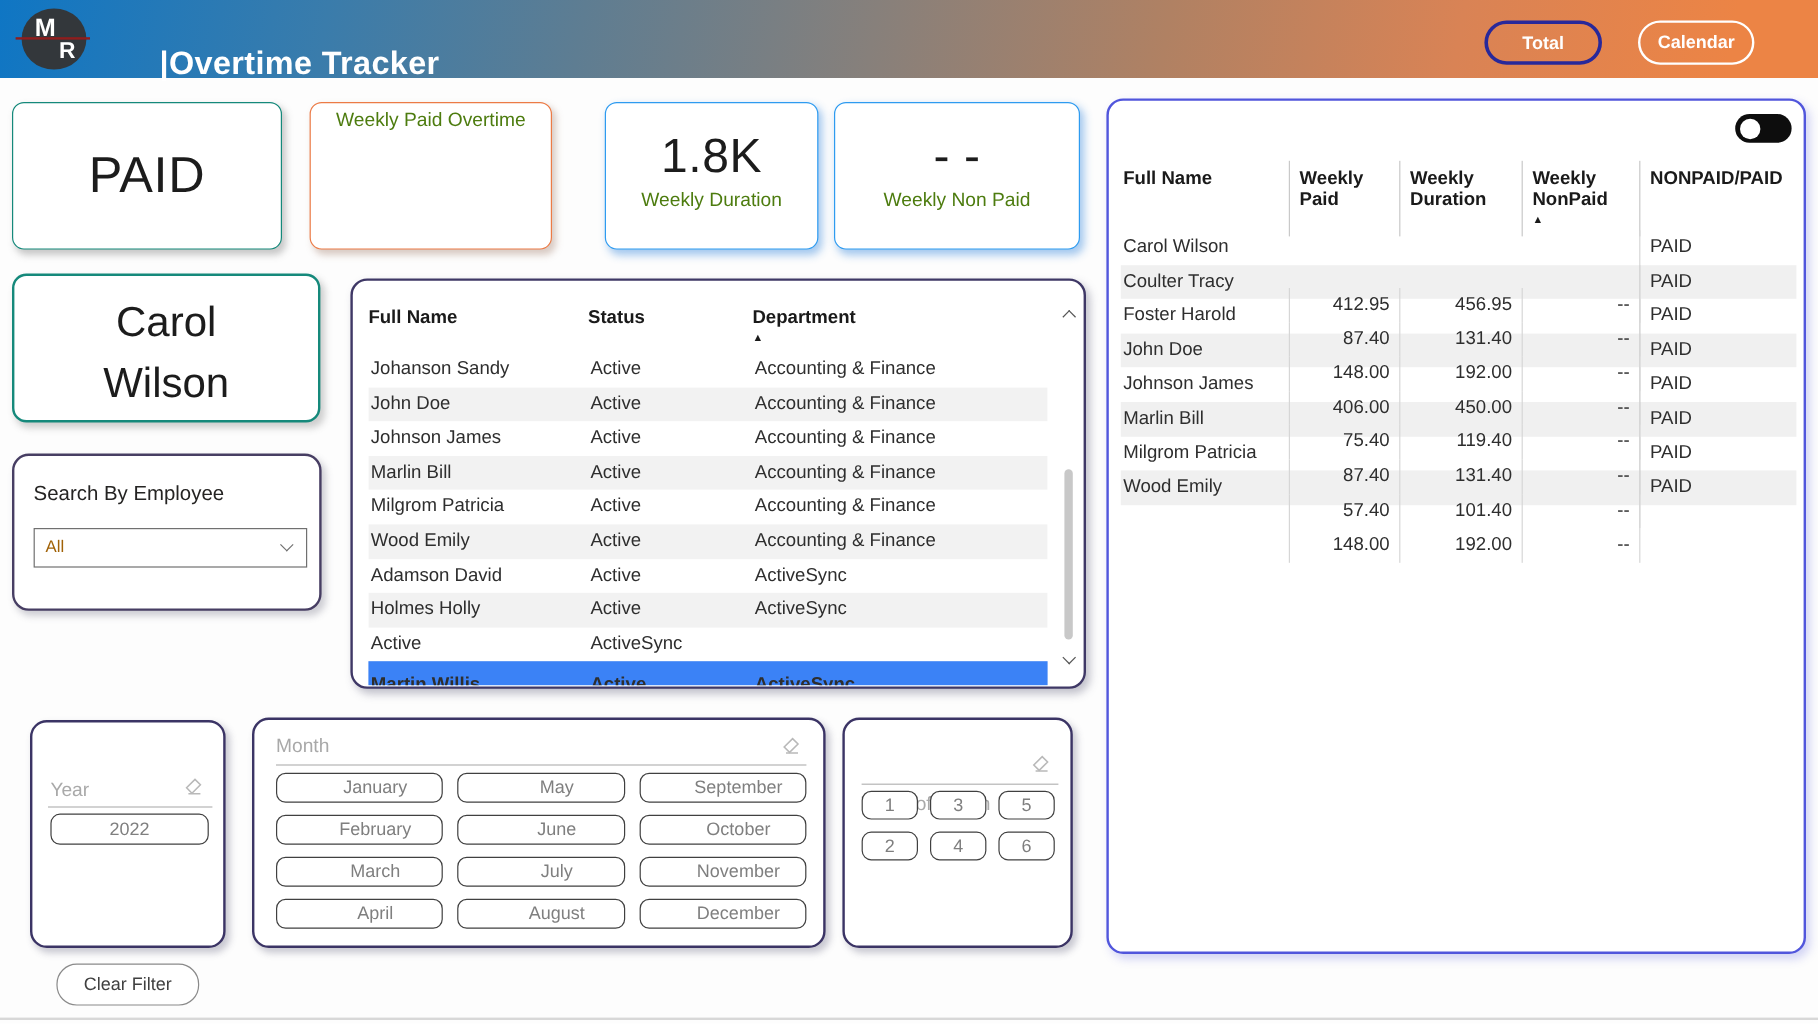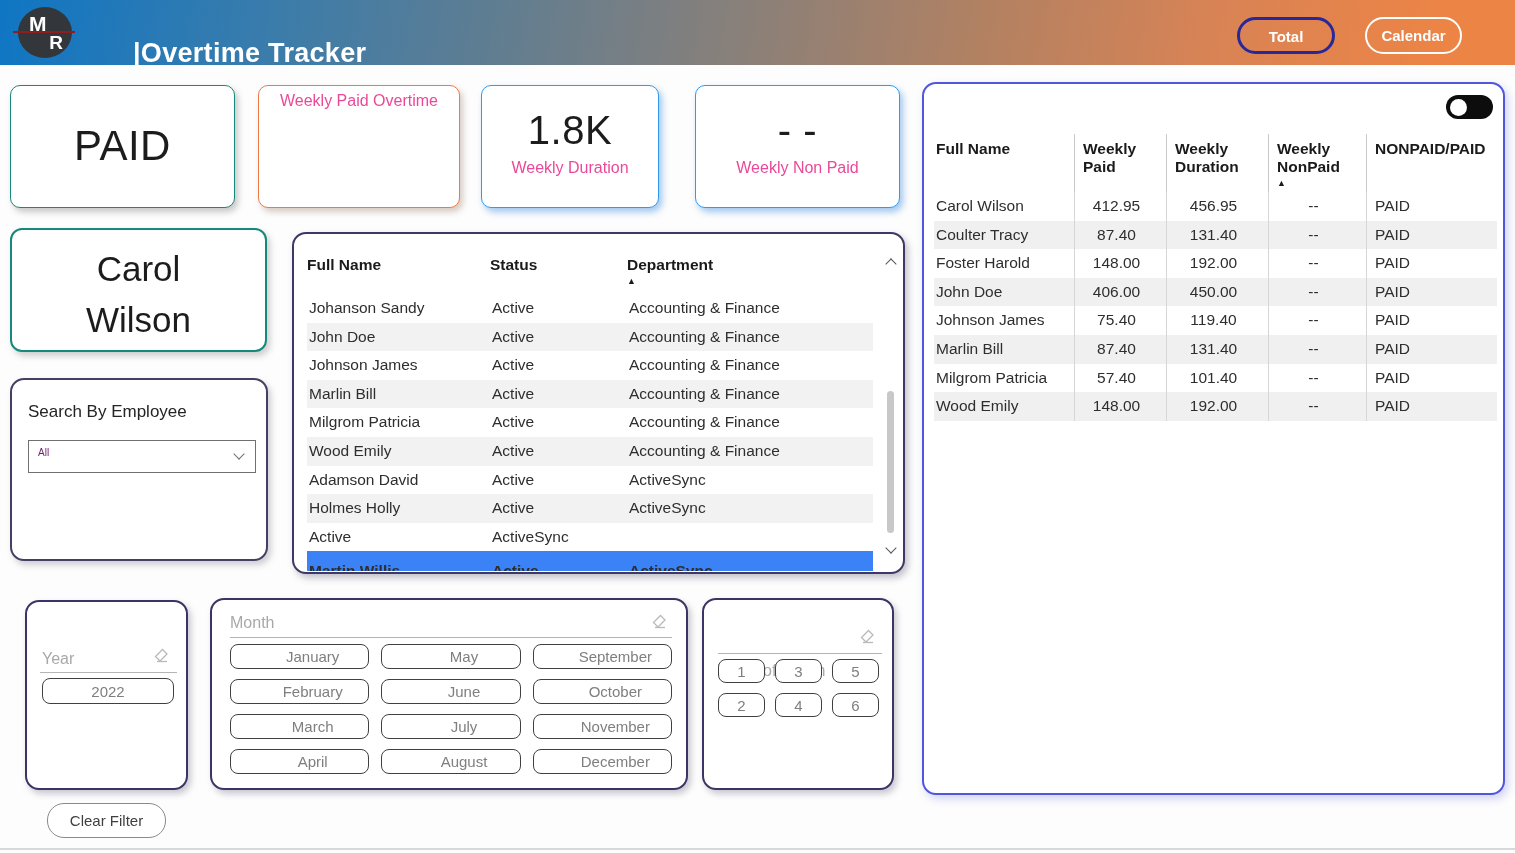--- a/index.html
+++ b/index.html
@@ -18,36 +18,36 @@
   .hbtn.total { left:1237px; width:98px; border:3px solid #28289a; }
   .hbtn.calendar { left:1365px; width:97px; border:2.5px solid #ffffff; }
 
   
   .card { position:absolute; background:#fff; border-radius:12px; }
 
   
   .kpi { top:85px; height:123px; border-radius:10px; }
   .kpi.paid    { left:10px;  width:225px; border:1.5px solid #15897b; box-shadow:3px 4px 6px rgba(100,100,100,0.35); }
   .kpi.k17     { left:258px; width:202px; border:1.5px solid #ec7b46; box-shadow:3px 4px 6px rgba(150,110,90,0.35); }
-  .kpi.k18     { left:481px; width:178px; border:1.5px solid #2e9bf0; box-shadow:3px 4px 7px rgba(46,130,220,0.45); }
+  .kpi.k18     { left:504px; width:178px; border:1.5px solid #2e9bf0; box-shadow:3px 4px 7px rgba(46,130,220,0.45); }
   .kpi.nonpaid { left:695px; width:205px; border:1.5px solid #2e9bf0; box-shadow:3px 4px 7px rgba(46,130,220,0.45); }
   .kpi .big { text-align:center; font-size:40px; color:#1c1c1c; font-weight:500; letter-spacing:0.5px; }
-  .kpi .sub { text-align:center; font-size:16px; color:#ec4899; margin-top:6px; }
+  .kpi .sub { text-align:center; font-size:16px; color:#4d7c0f; margin-top:6px; }
   .kpi.paid .big { line-height:120px; font-size:42px; }
   .kpi.k17 .big, .kpi.k18 .big, .kpi.nonpaid .big { margin-top:22px; }
 
   
   .employee-card { left:10px; top:228px; width:257px; height:124px; border:2px solid #15897b; box-shadow:3px 4px 6px rgba(100,100,100,0.3); }
   .employee-card .name { width:170px; margin:14px auto 0; text-align:center; font-size:35px; color:#1c1c1c; font-weight:500; line-height:1.45; }
 
   
-  .search-card { left:10px; top:378px; width:258px; height:183px; border:2px solid #473e63; border-radius:14px; box-shadow:3px 4px 6px rgba(100,100,120,0.3); }
+  .search-card { left:10px; top:378px; width:258px; height:131px; border:2px solid #473e63; border-radius:14px; box-shadow:3px 4px 6px rgba(100,100,120,0.3); }
   .search-card .lbl { margin:22px 0 0 16px; font-size:17px; color:#252423; font-weight:500; }
   .dropdown { position:absolute; left:16px; top:60px; width:228px; height:33px; border:1px solid #707070; background:#fff; cursor:pointer; }
-  .dropdown .val { position:absolute; left:9px; top:6px; font-size:10px; color:#701a75; }
+  .dropdown .val { position:absolute; left:9px; top:6px; font-size:14px; color:#a16207; }
   .chev { display:inline-block; width:8px; height:8px; border-right:1.5px solid #707070; border-bottom:1.5px solid #707070; }
   .dropdown .chev { position:absolute; right:12px; top:9px; transform:rotate(45deg); }
 
   
   .status-card { left:292px; top:232px; width:613px; height:342px; border:2px solid #3f3866; border-radius:14px; box-shadow:3px 4px 7px rgba(80,80,110,0.35); overflow:hidden; }
   .st-head { position:absolute; left:13px; top:22px; width:566px; display:grid; grid-template-columns:183px 137px 1fr; font-size:15.5px; font-weight:bold; color:#1a1a1a; }
   .st-rows { position:absolute; left:13px; top:60px; width:566px; height:277px; overflow:hidden; }
   .st-row { display:grid; grid-template-columns:183px 137px 1fr; height:28.6px; line-height:28.6px; font-size:15.5px; color:#2e2e2e; cursor:pointer; }
   .st-row:nth-child(even) { background:#f2f2f2; }
   .st-row.clipped { height:20px; overflow:hidden; line-height:40px; background:#3b82f6;font-weight:bold; }
@@ -66,21 +66,21 @@
   .toggle { position:absolute; right:10px; top:11px; width:47px; height:24px; background:#0d0d0d; border-radius:13px; cursor:pointer; }
   .toggle .knob { position:absolute; left:4px; top:3.5px; width:17px; height:17px; background:#fff; border-radius:50%; }
   .sm-head { position:absolute; left:10px; top:50px; width:563px; display:grid; grid-template-columns:140px 92px 102px 98px 1fr; font-size:15.5px; font-weight:bold; color:#1a1a1a; }
   .sm-head .cell { padding:6px 8px 10px 8px; }
   .sm-head .cell:first-child { padding-left:2px; }
   .sm-head .cell + .cell { border-left:1px solid #c9c9c9; }
   .sm-rows { position:absolute; left:10px; top:108px; width:563px; }
   .sm-row { display:grid; grid-template-columns:140px 92px 102px 98px 1fr; height:28.6px; line-height:28.6px; font-size:15.5px; color:#2e2e2e; cursor:pointer; }
   .sm-row:nth-child(even) { background:#f0f0f0; }
   .sm-row .cell + .cell { border-left:1px solid #d6d6d6; }
-  .cell.num { text-align:center; padding-right:8px; }
+  .cell.num { text-align:right; padding-right:8px;margin-top:48px; }
   .cell.txt { padding-left:2px; }
   .cell.flag { padding-left:8px; }
 
   
   .filter-card { border:2px solid #3b3465; border-radius:14px; box-shadow:3px 4px 6px rgba(80,80,110,0.3); }
   .year-card  { left:25px;  top:600px; width:163px; height:190px; }
   .month-card { left:210px; top:598px; width:478px; height:192px; }
   .week-card  { left:702px; top:598px; width:192px; height:192px; }
   .f-label { position:absolute; font-size:16px; color:#a9a9a9; }
   .f-rule { position:absolute; height:1px; background:#b5b5b5; }

